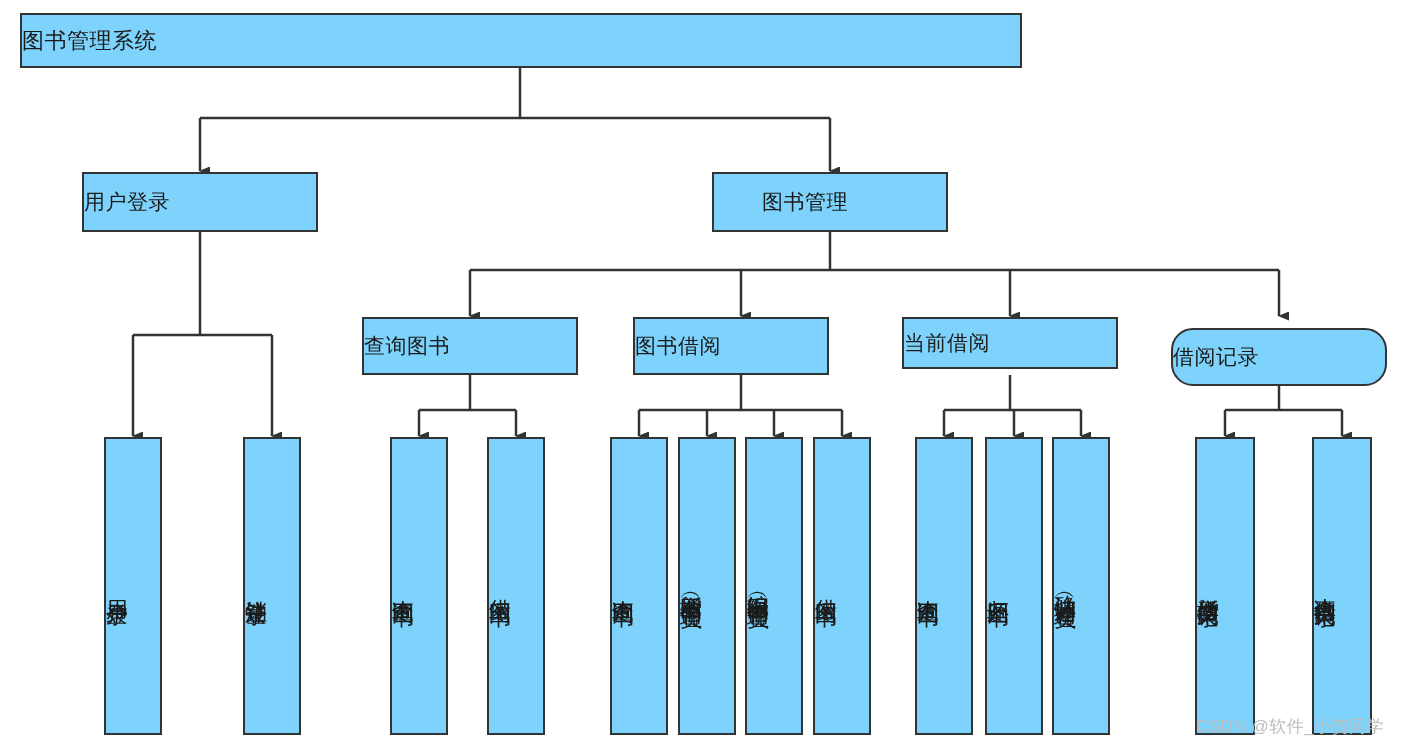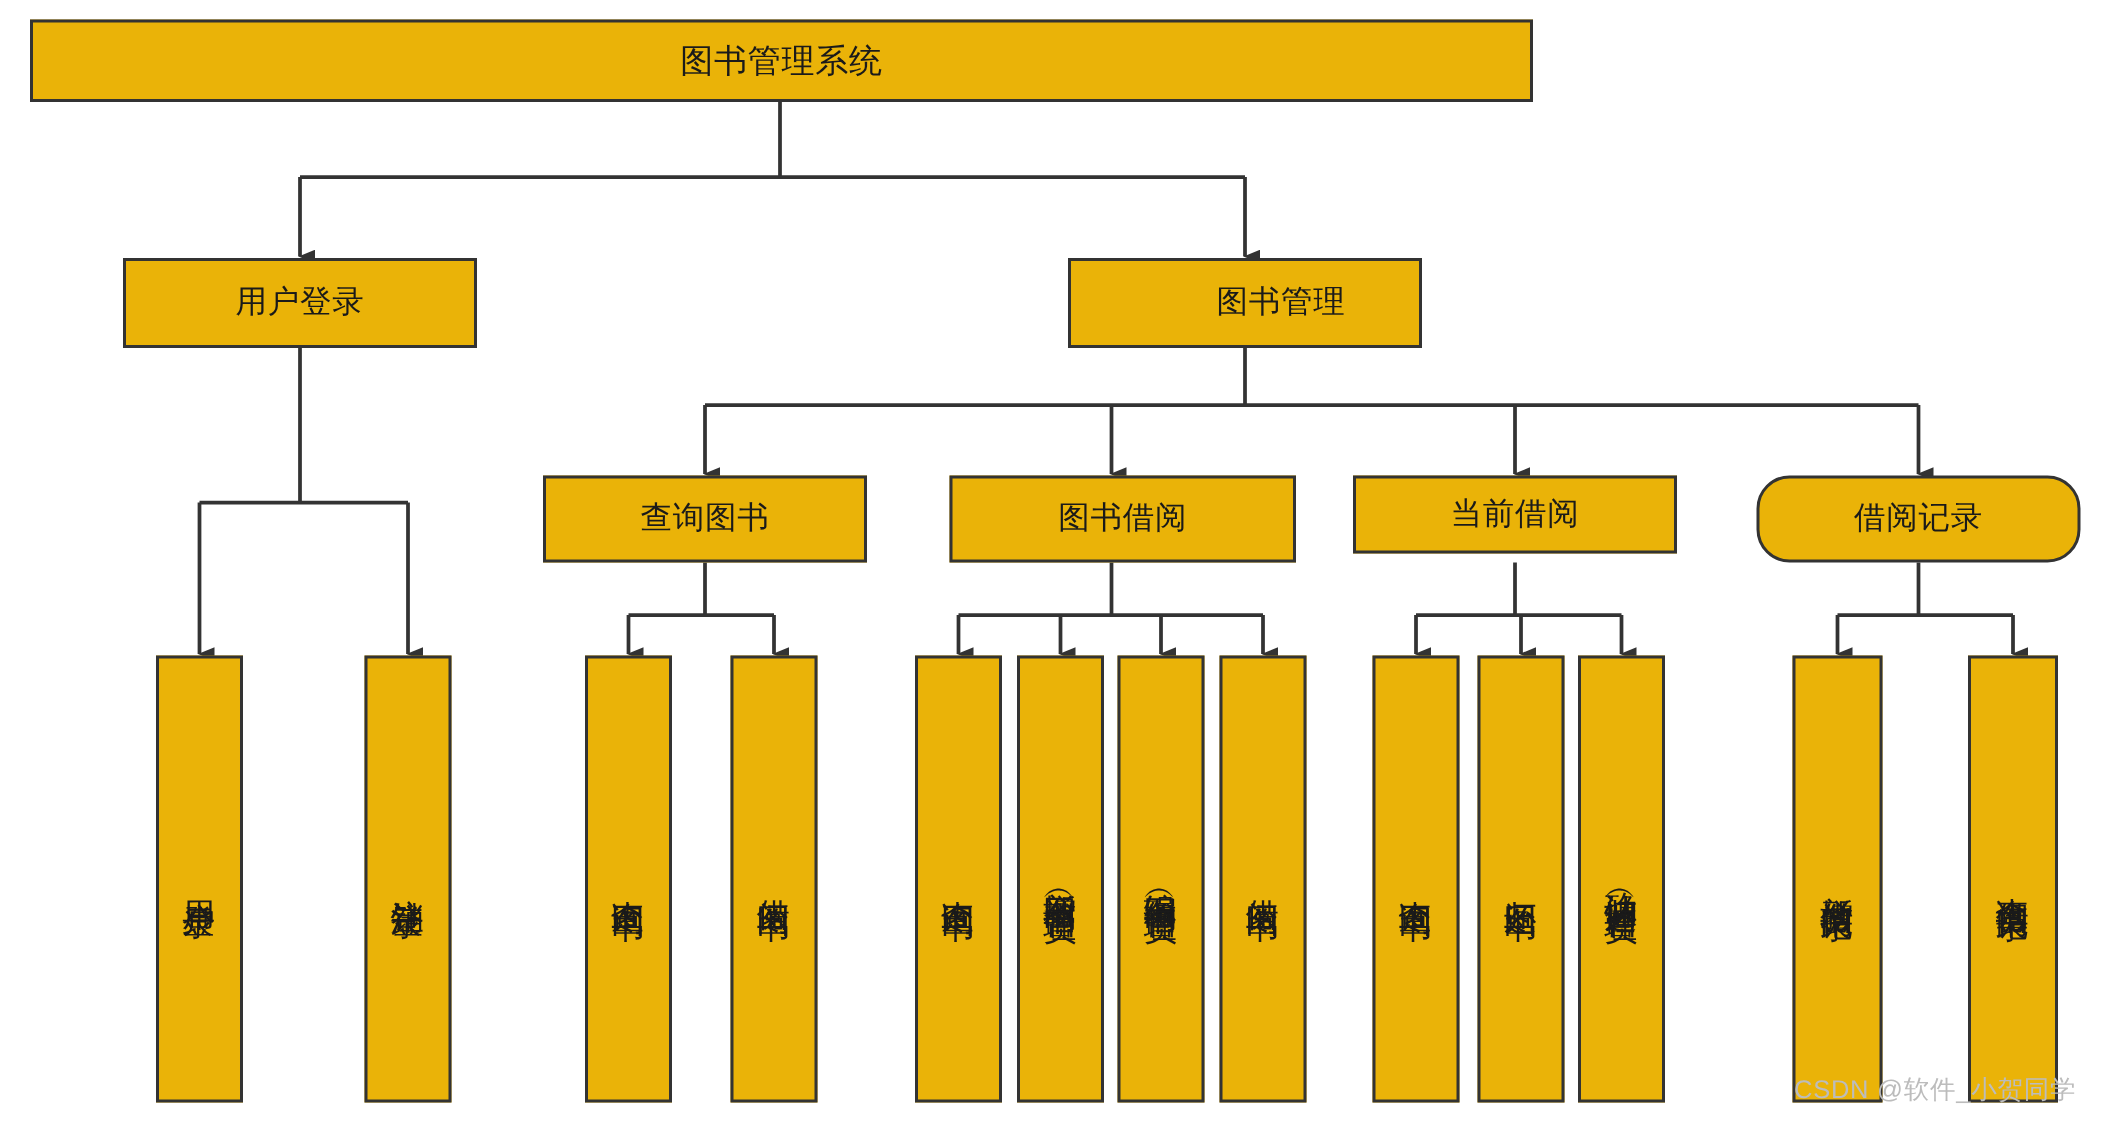--- a/index.html
+++ b/index.html
@@ -21,25 +21,24 @@
     position: absolute;
     left: 0;
     top: 0;
     width: 1405px;
     height: 747px;
     pointer-events: none;
   }
   .node {
     position: absolute;
     box-sizing: border-box;
-    background: #eab308;
+    background: #7dd3fc;
     border: 2px solid #333333;
     display: flex;
     align-items: center;
-    justify-content: center;
     overflow: hidden;
   }
   .node .label {
     color: #1a1a1a;
     font-size: 21px;
     line-height: 1.15;
     letter-spacing: 0.5px;
     white-space: nowrap;
     text-align: center;
   }
@@ -116,27 +115,27 @@
       </div>
       <div class="node" style="left: 82px; top: 172px; width: 236px; height: 60px; border-color: rgb(51, 51, 51);">
         <span class="label" style="color: rgb(26, 26, 26);">用户登录</span>
       </div>
       <div class="node" style="left: 712px; top: 172px; width: 236px; height: 60px; border-color: rgb(51, 51, 51);">
         <span class="label" style="color: rgb(26, 26, 26); margin-left: 48px;">图书管理</span>
       </div>
       <div class="node" style="left: 362px; top: 317px; width: 216px; height: 58px; border-color: rgb(51, 51, 51);">
         <span class="label" style="color: rgb(26, 26, 26);">查询图书</span>
       </div>
-      <div class="node" style="left: 633px; top: 317px; width: 231px; height: 58px; border-color: rgb(51, 51, 51);">
+      <div class="node" style="left: 633px; top: 317px; width: 196px; height: 58px; border-color: rgb(51, 51, 51);">
         <span class="label" style="color: rgb(26, 26, 26);">图书借阅</span>
       </div>
       <div class="node" style="left: 902px; top: 317px; width: 216px; height: 52px; border-color: rgb(51, 51, 51);">
         <span class="label" style="color: rgb(26, 26, 26);">当前借阅</span>
       </div>
-      <div class="node" style="left: 1171px; top: 317px; width: 216px; height: 58px; border-color: rgb(51, 51, 51); border-radius: 22px;">
+      <div class="node" style="left: 1171px; top: 328px; width: 216px; height: 58px; border-color: rgb(51, 51, 51); border-radius: 22px;">
         <span class="label" style="color: rgb(26, 26, 26);">借阅记录</span>
       </div>
       <div class="node vertical" style="left: 104px; top: 437px; width: 58px; height: 298px; border-color: rgb(51, 51, 51);">
         <span class="label" style="color: rgb(26, 26, 26);">用户登录</span>
       </div>
       <div class="node vertical" style="left: 243px; top: 437px; width: 58px; height: 298px; border-color: rgb(51, 51, 51);">
         <span class="label" style="color: rgb(26, 26, 26);">注销登录</span>
       </div>
       <div class="node vertical" style="left: 390px; top: 437px; width: 58px; height: 298px; border-color: rgb(51, 51, 51);">
         <span class="label" style="color: rgb(26, 26, 26);">查询图书</span>

